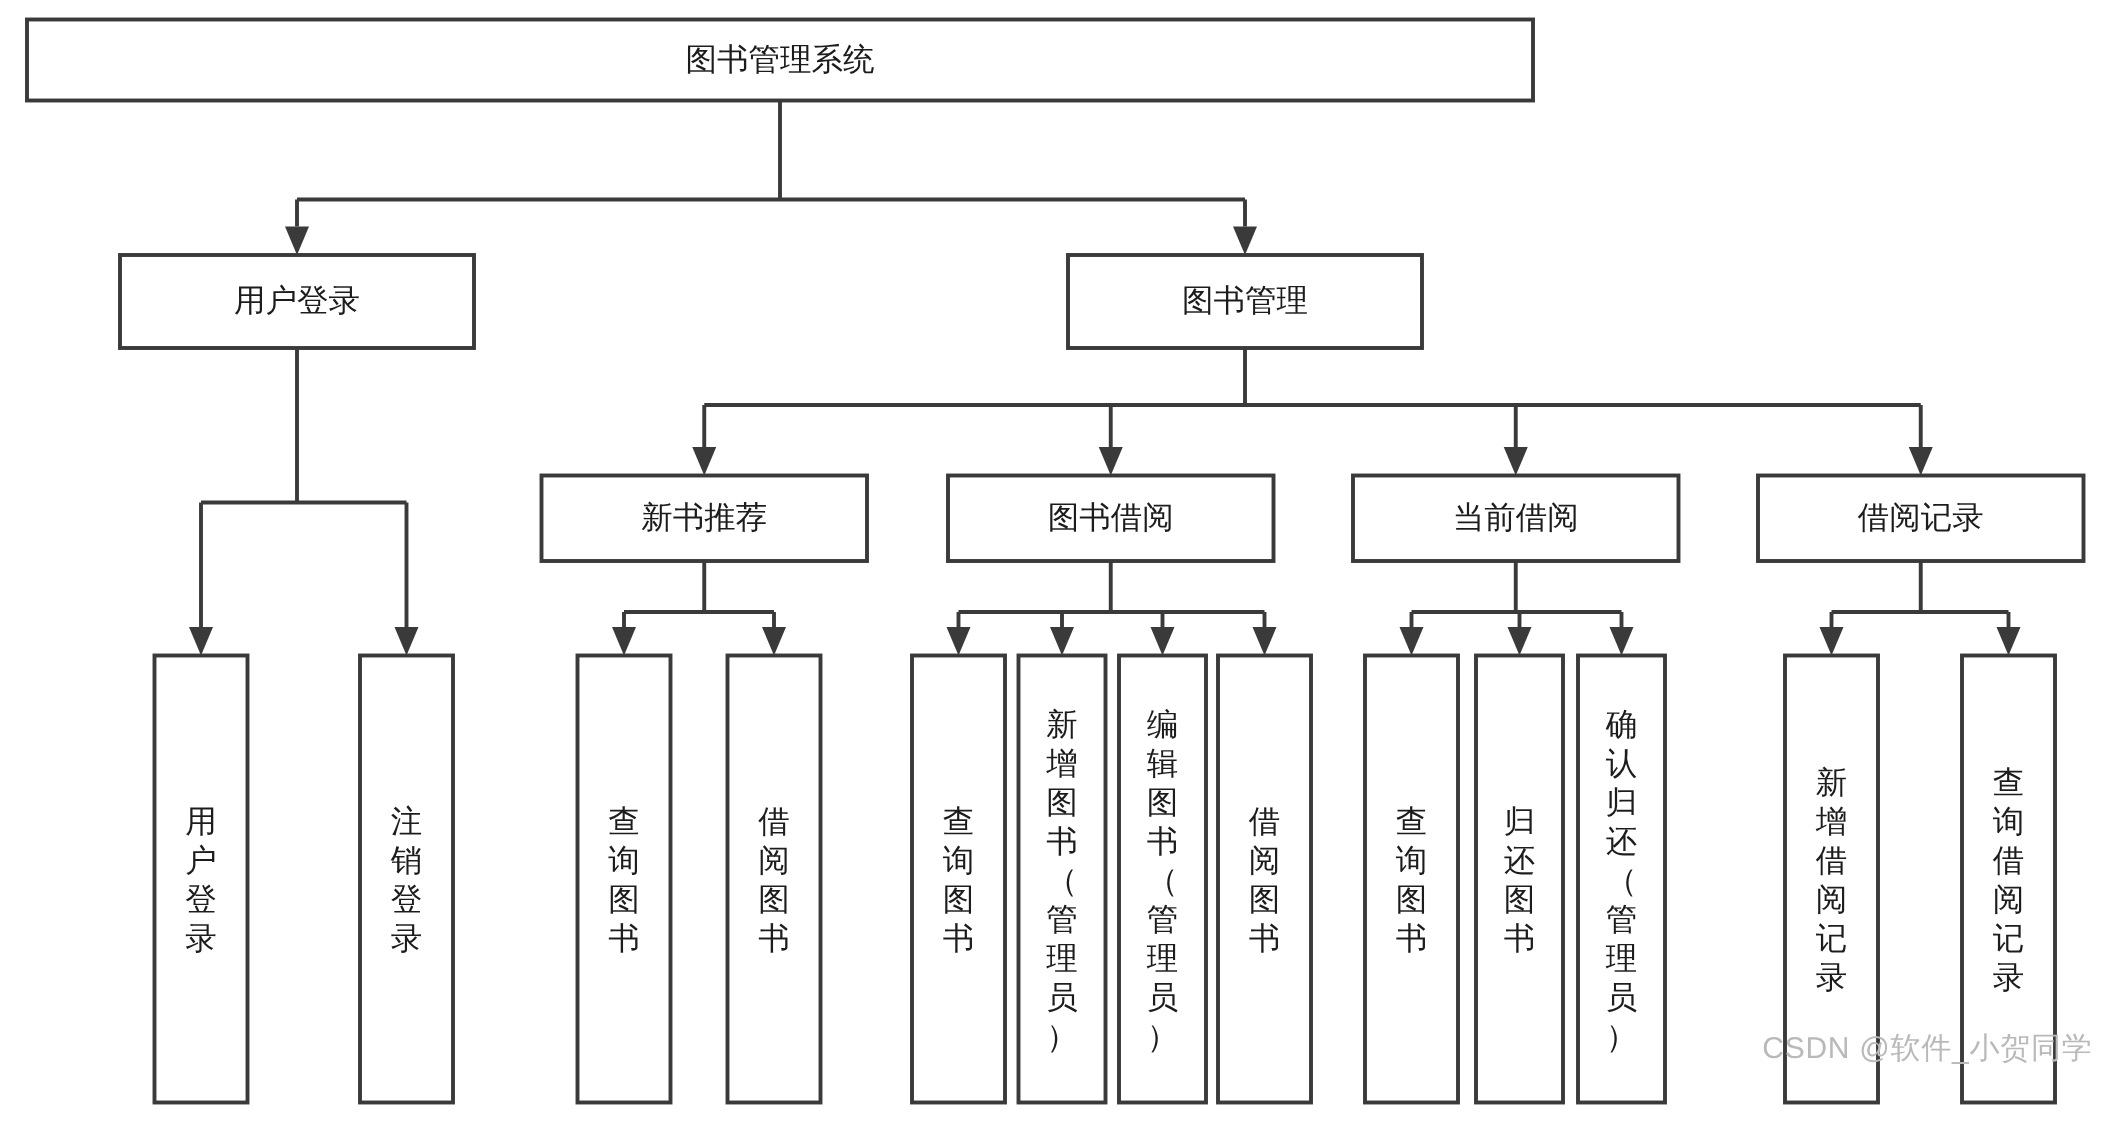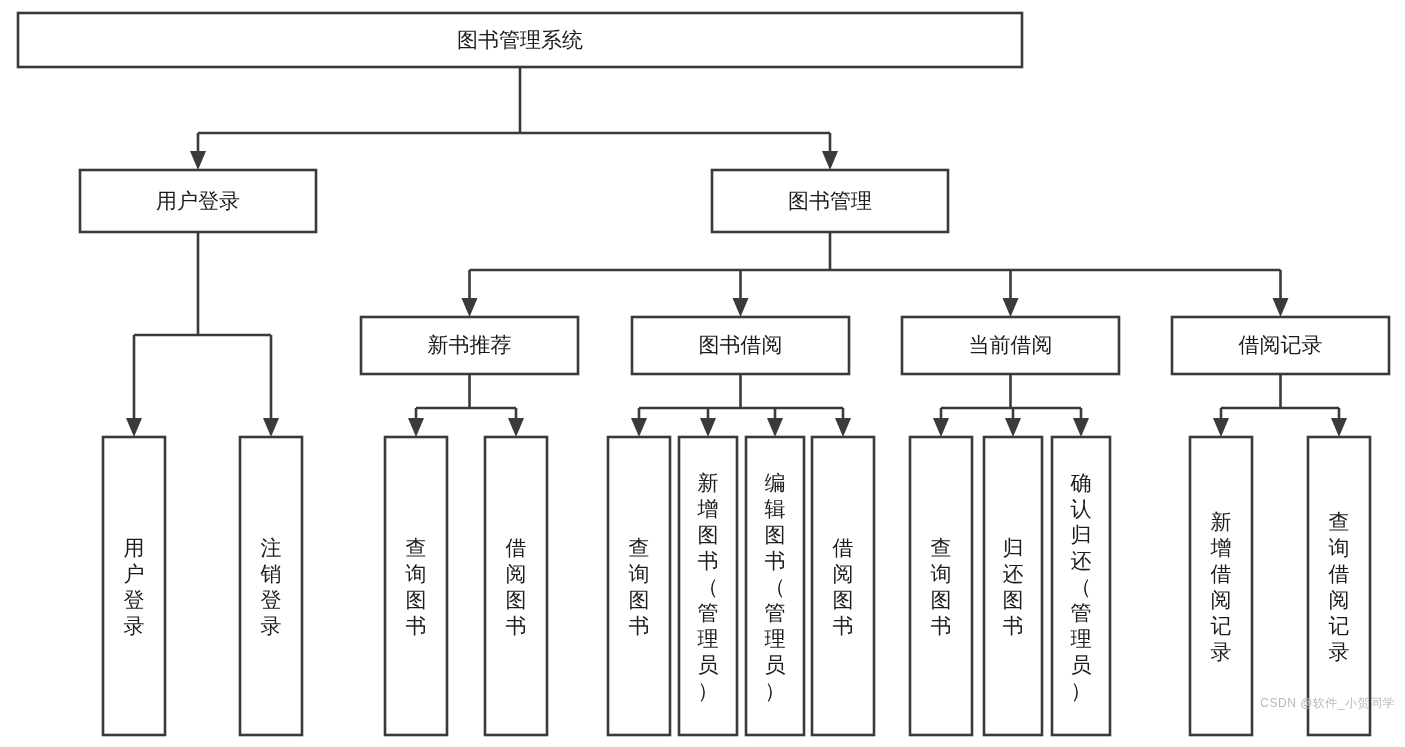--- a/index.html
+++ b/index.html
@@ -52,21 +52,21 @@
     font-family: "Liberation Sans", "DejaVu Sans", sans-serif;
     font-size: 21px;
     fill: #1c1c1c;
     text-anchor: middle;
   }
   .watermark-text {
     position: absolute;
     right: 10px;
     bottom: 6px;
     font-family: "Liberation Sans", "DejaVu Sans", sans-serif;
-    font-size: 12px;
+    font-size: 20px;
     color: #b9b9b9;
     white-space: nowrap;
     letter-spacing: 0.5px;
     pointer-events: none;
   }
 </style>
 </head>
 <body>
 
 <div id="diagram-root">

